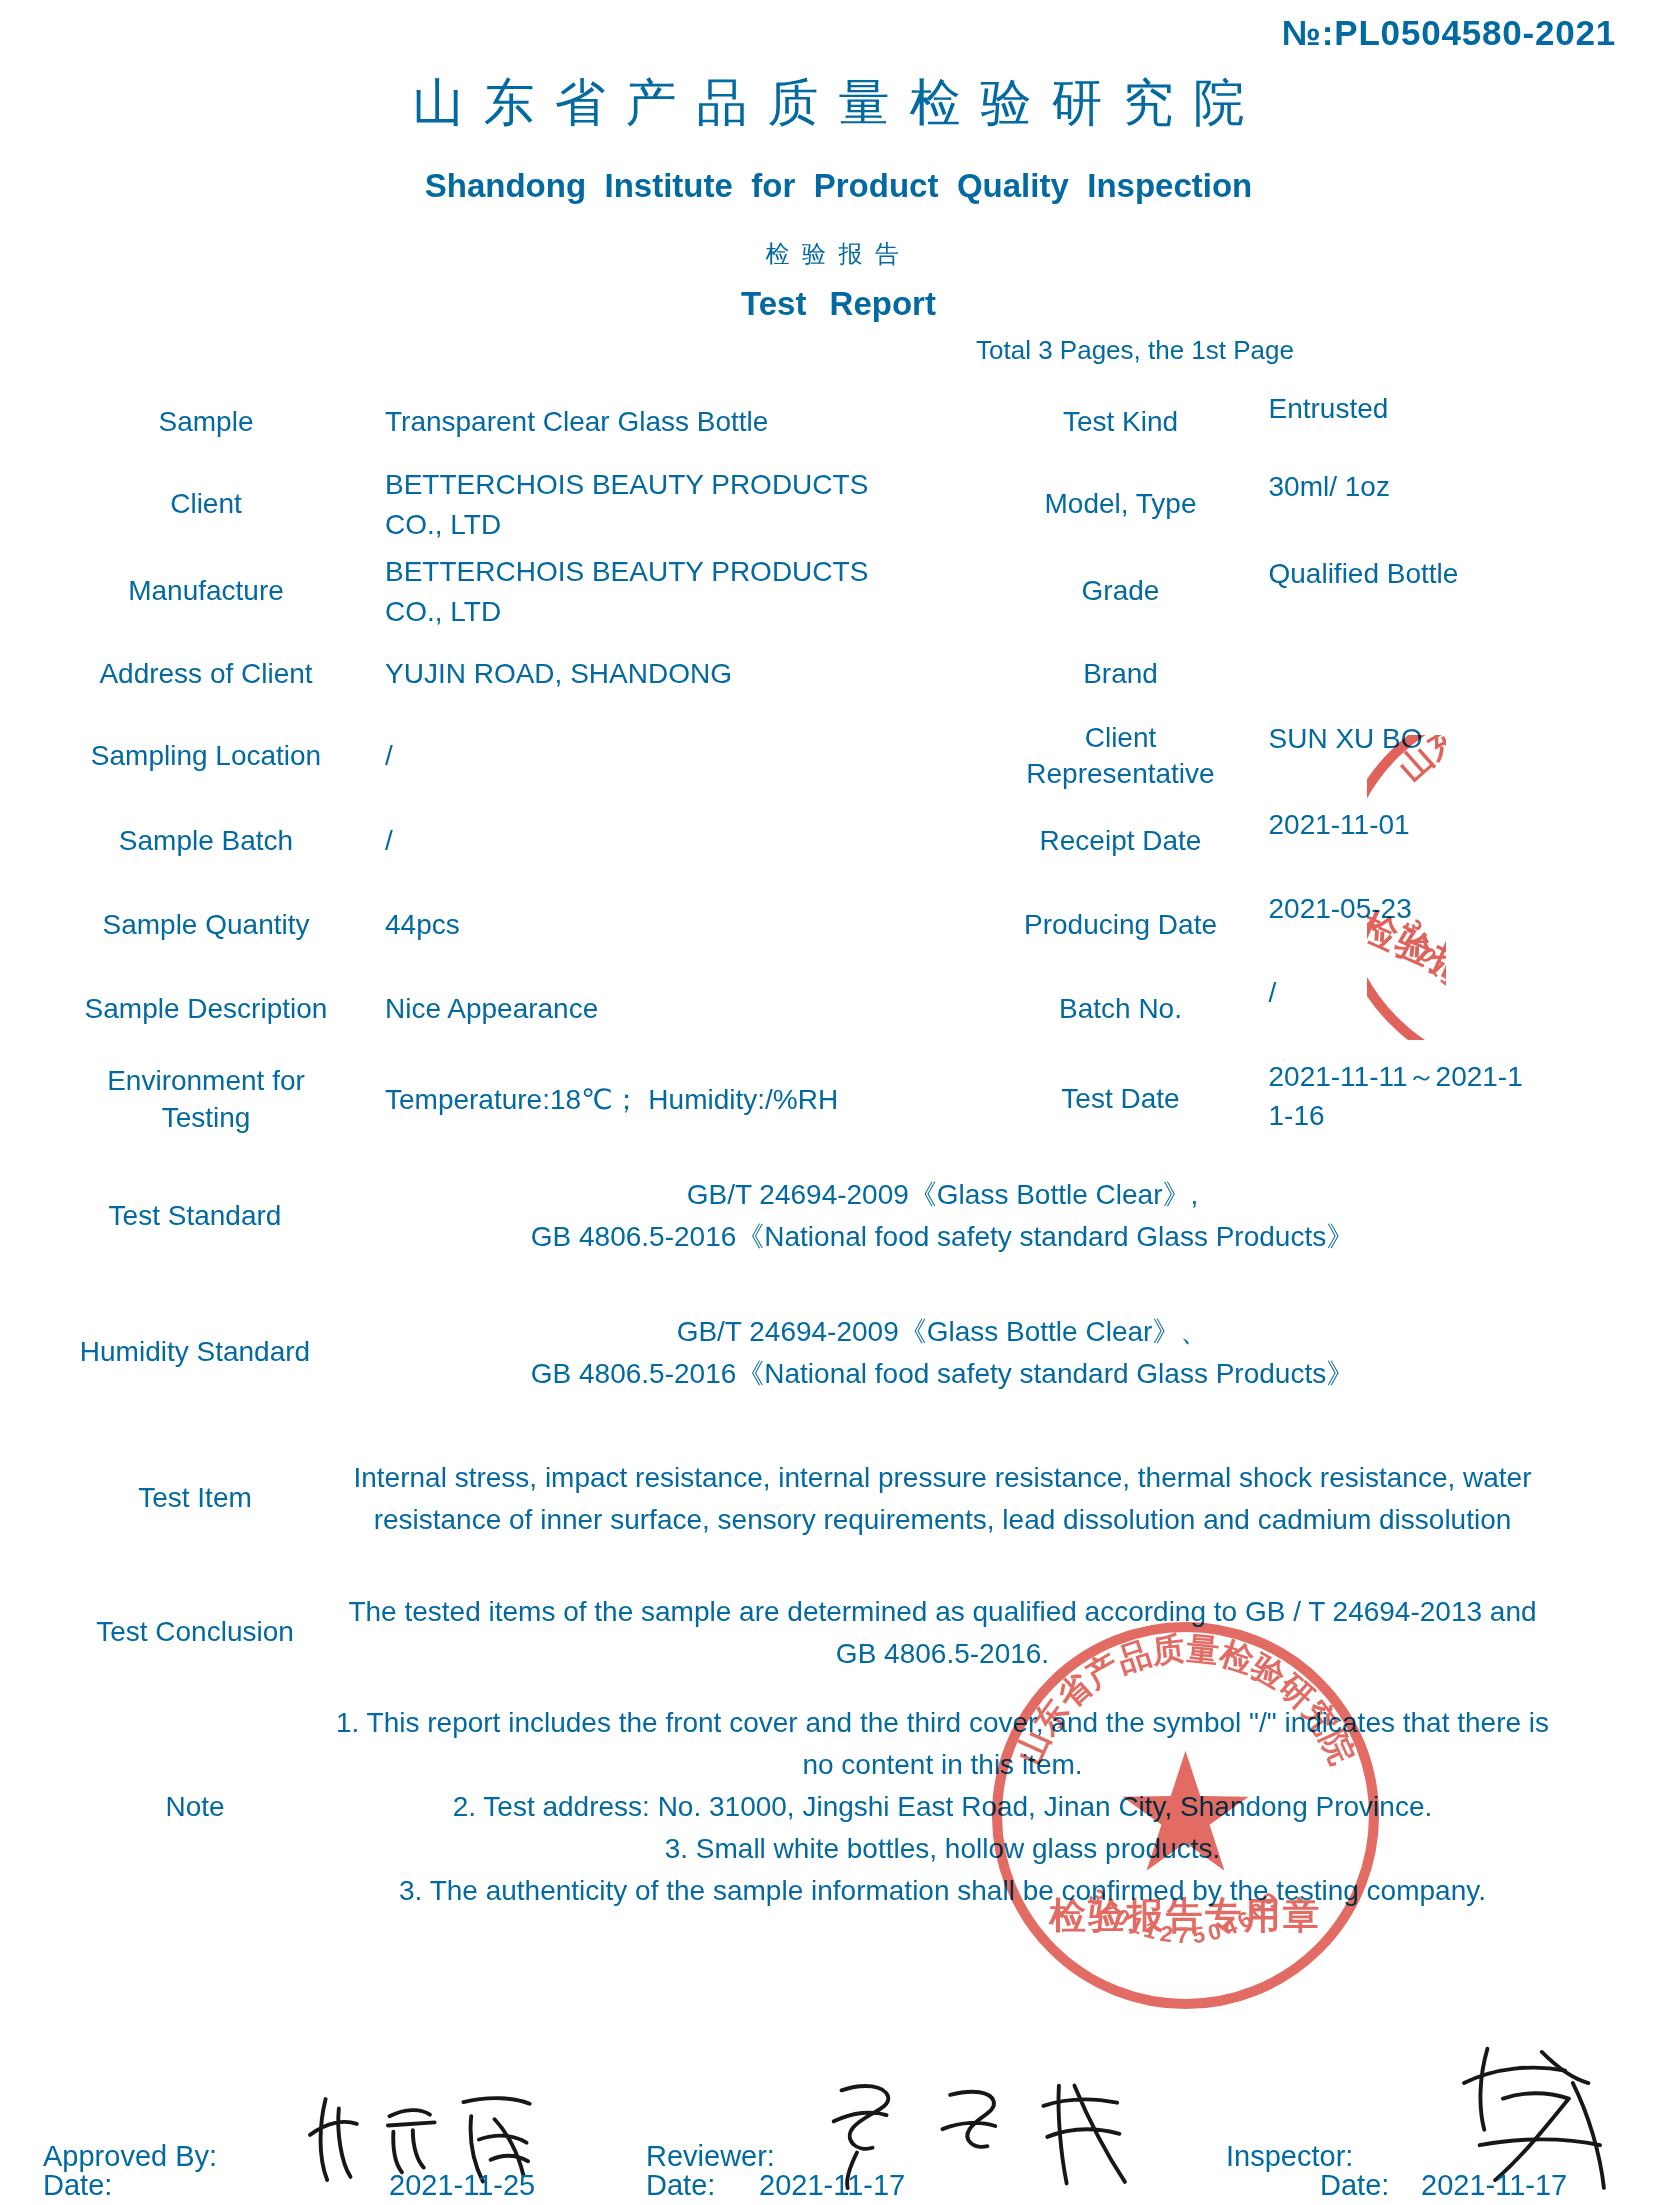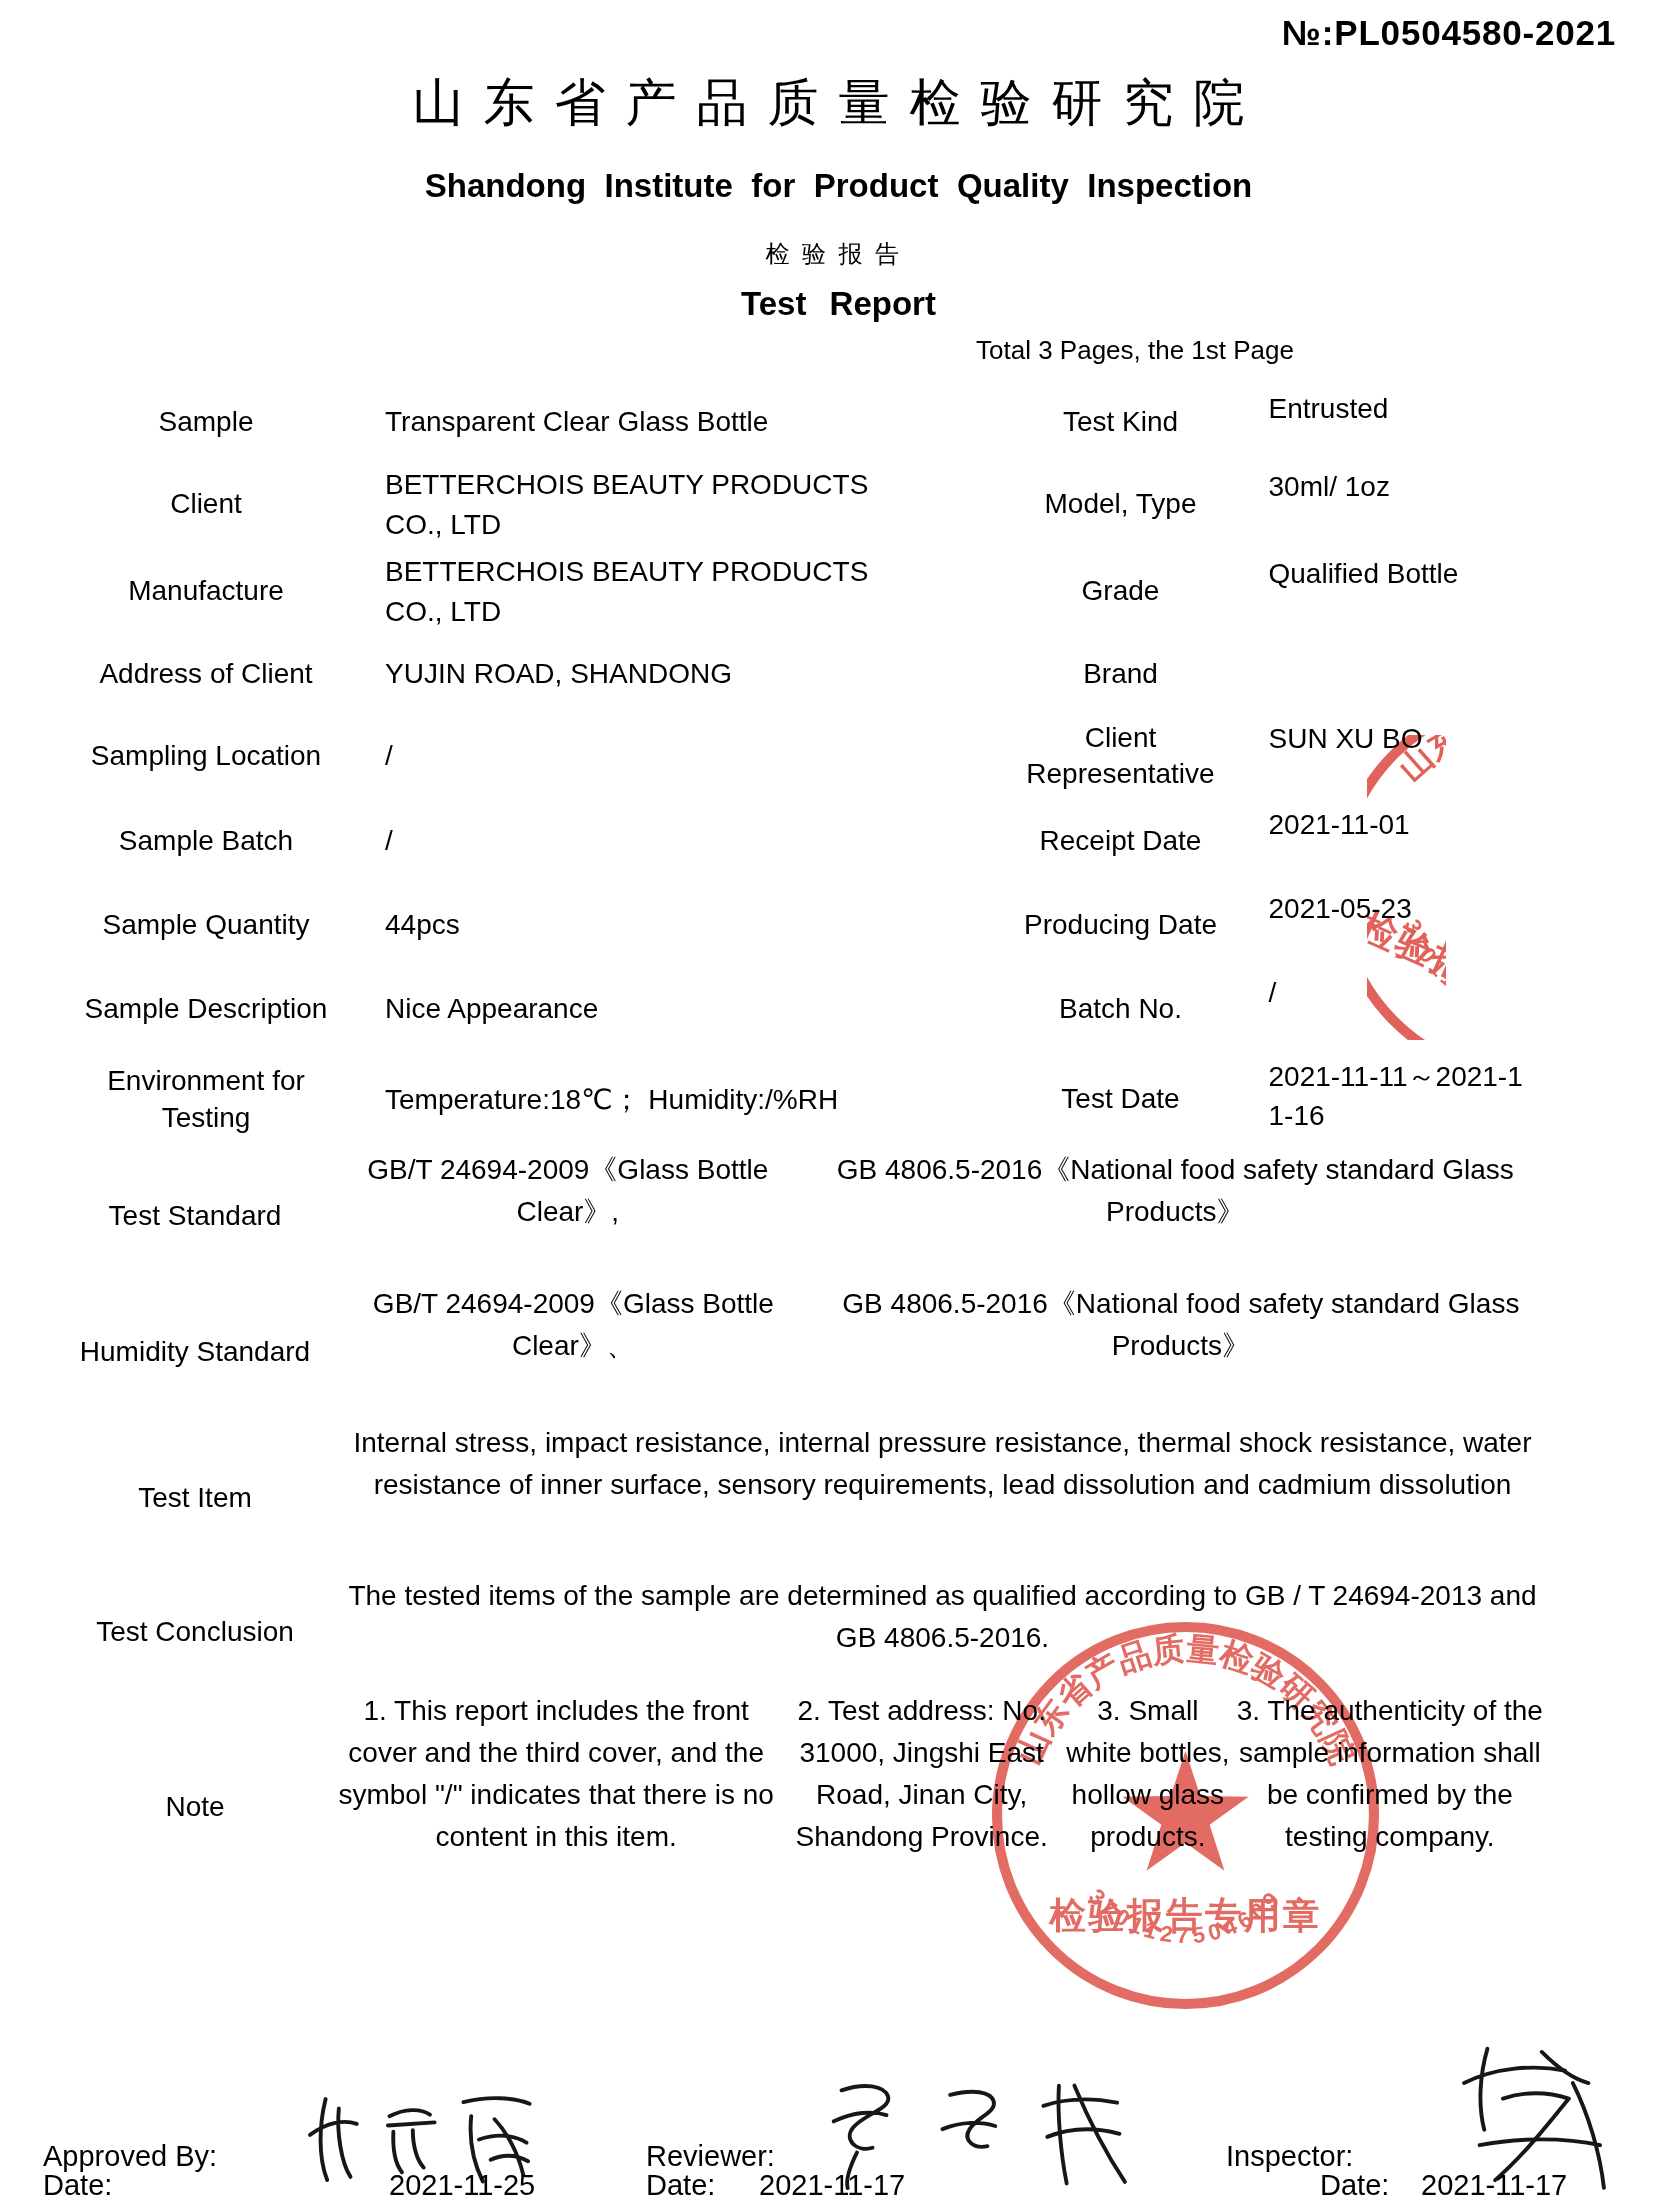--- a/index.html
+++ b/index.html
@@ -1,16 +1,16 @@
 <!DOCTYPE html>
 <html style="font-size:12.5px"><head>
 <meta charset="utf-8">
 <style>
   html,body{margin:0;padding:0;background:#fff;}
-  .page{position:relative;width:1677px;height:2205px;background:#ffffff;color:#000000;
+  .page{position:relative;width:1677px;height:2205px;background:#ffffff;color:#0369a1;
         font-family:"Liberation Sans","DejaVu Sans",sans-serif;font-size:28px;overflow:hidden;}
 
   
   .report-no{position:absolute;top:12.5px;right:61px;font-size:35px;font-weight:700;letter-spacing:0.8px;}
   .title-cn{position:absolute;top:69px;left:0;width:100%;text-align:center;font-size:51px;
             letter-spacing:20px;font-family:"Liberation Serif","DejaVu Serif",serif;}
   .title-en{position:absolute;top:167px;left:0;width:100%;text-align:center;font-size:33px;
             font-weight:700;word-spacing:9.3px;}
   .subtitle-cn{position:absolute;top:238px;left:0;width:100%;text-align:center;font-size:24px;
             letter-spacing:12.5px;font-family:"Liberation Serif","DejaVu Serif",serif;}
@@ -26,21 +26,21 @@
   .flabel span{max-width:257px;}
   .fval-l{display:flex;align-items:center;line-height:1.4;padding-left:39px;}
   .fval-l span{max-width:545px;}
   .fval-r{display:flex;align-items:flex-start;padding-top:6.2px;padding-left:19.5px;line-height:1.4;}
   .fval-r span{word-break:break-all;max-width:269px;}
 
   
   .sections{position:absolute;top:1149px;left:55px;display:grid;
             grid-template-columns:280px 1215px;
             grid-template-rows:134px 139px 153px 115px 234px;}
-  .sval{display:flex;flex-direction:row;justify-content:center;text-align:center;line-height:1.5;}
+  .sval{display:flex;flex-direction:column;justify-content:center;text-align:center;line-height:1.5;}
   .sval p{margin:0;}
 
   
   .stamp-main{position:absolute;left:983px;top:1613px;width:405px;height:405px;
               mix-blend-mode:multiply;opacity:.85;}
   .stamp-frag{position:absolute;left:1367px;top:735px;width:79px;height:305px;
               overflow:hidden;mix-blend-mode:multiply;opacity:.9;}
   .stamp-frag svg{position:absolute;left:-42px;top:-50px;width:405px;height:405px;
               transform:rotate(24deg);transform-origin:202px 202px;}
   .stamp-text{font-family:"Liberation Serif","DejaVu Serif",serif;}

